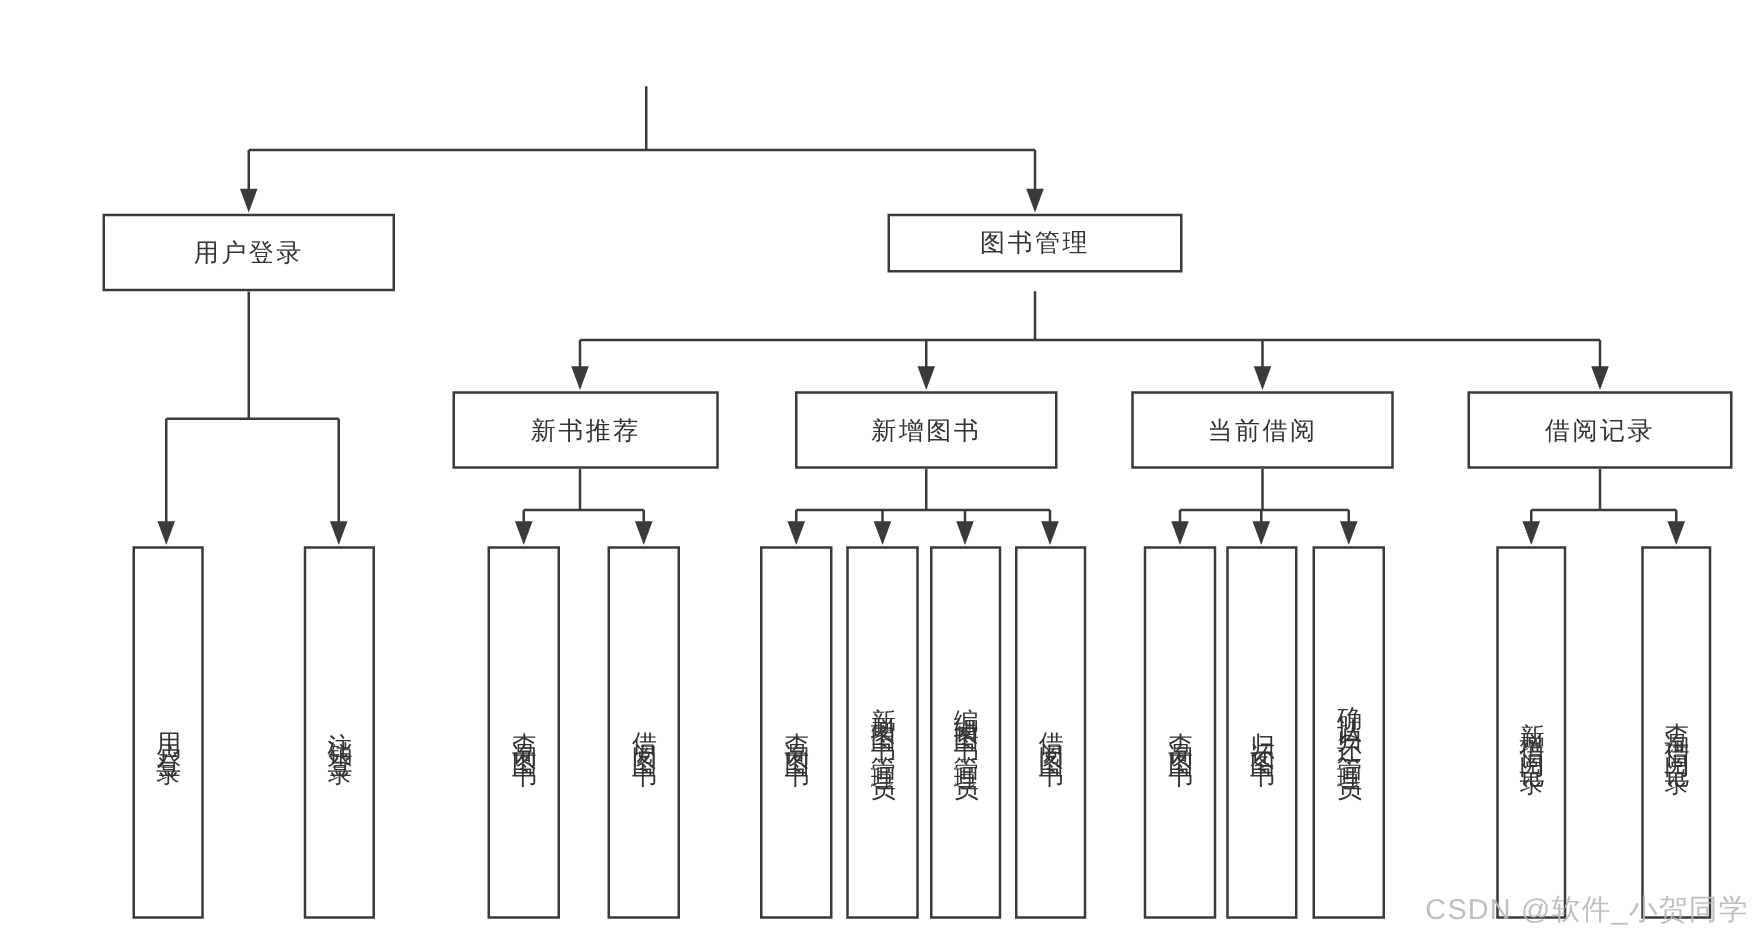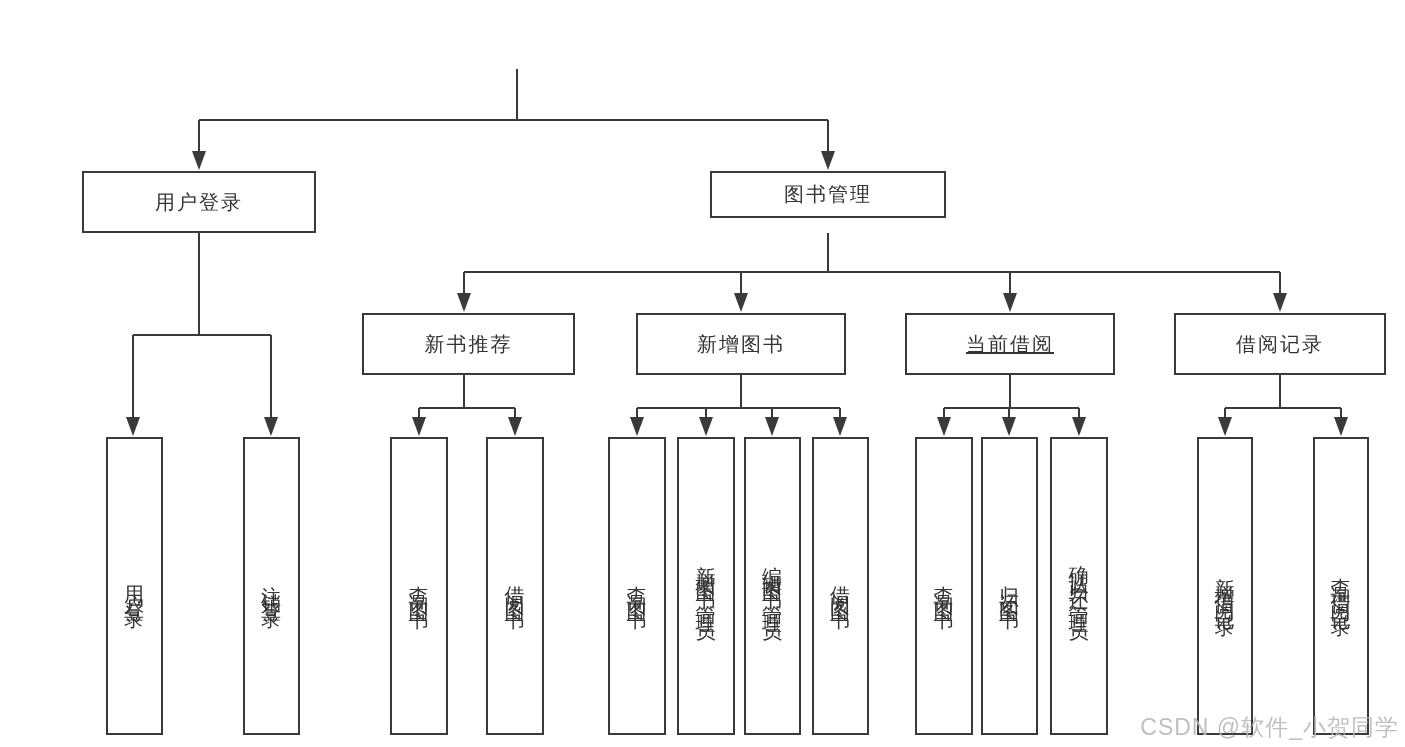--- a/index.html
+++ b/index.html
@@ -37,21 +37,21 @@
     line-height:1;
   }
   
   #n-root{left:12px;top:12px;width:1011px;height:57px;}
   
   #n-ulogin{left:82px;top:171px;width:234px;height:62px;}
   #n-bmgmt{left:710px;top:171px;width:236px;height:47px;}
   
   #n-nbr{left:362px;top:313px;width:213px;height:62px;}
   #n-bb{left:636px;top:313px;width:210px;height:62px;}
-  #n-cb{left:905px;top:313px;width:210px;height:62px;text-decoration:underline;}
+  #n-cb{left:905px;top:313px;width:210px;height:62px;}
   #n-br{left:1174px;top:313px;width:212px;height:62px;}
   
   #l-ulogin{left:106px;width:57px;}
   #l-logout{left:243px;width:57px;}
   #l-nbr-q{left:390px;}
   #l-nbr-b{left:486px;}
   #l-bb-q{left:608px;}
   #l-bb-a{left:677px;}
   #l-bb-e{left:744px;width:57px;}
   #l-bb-b{left:812px;width:57px;}

